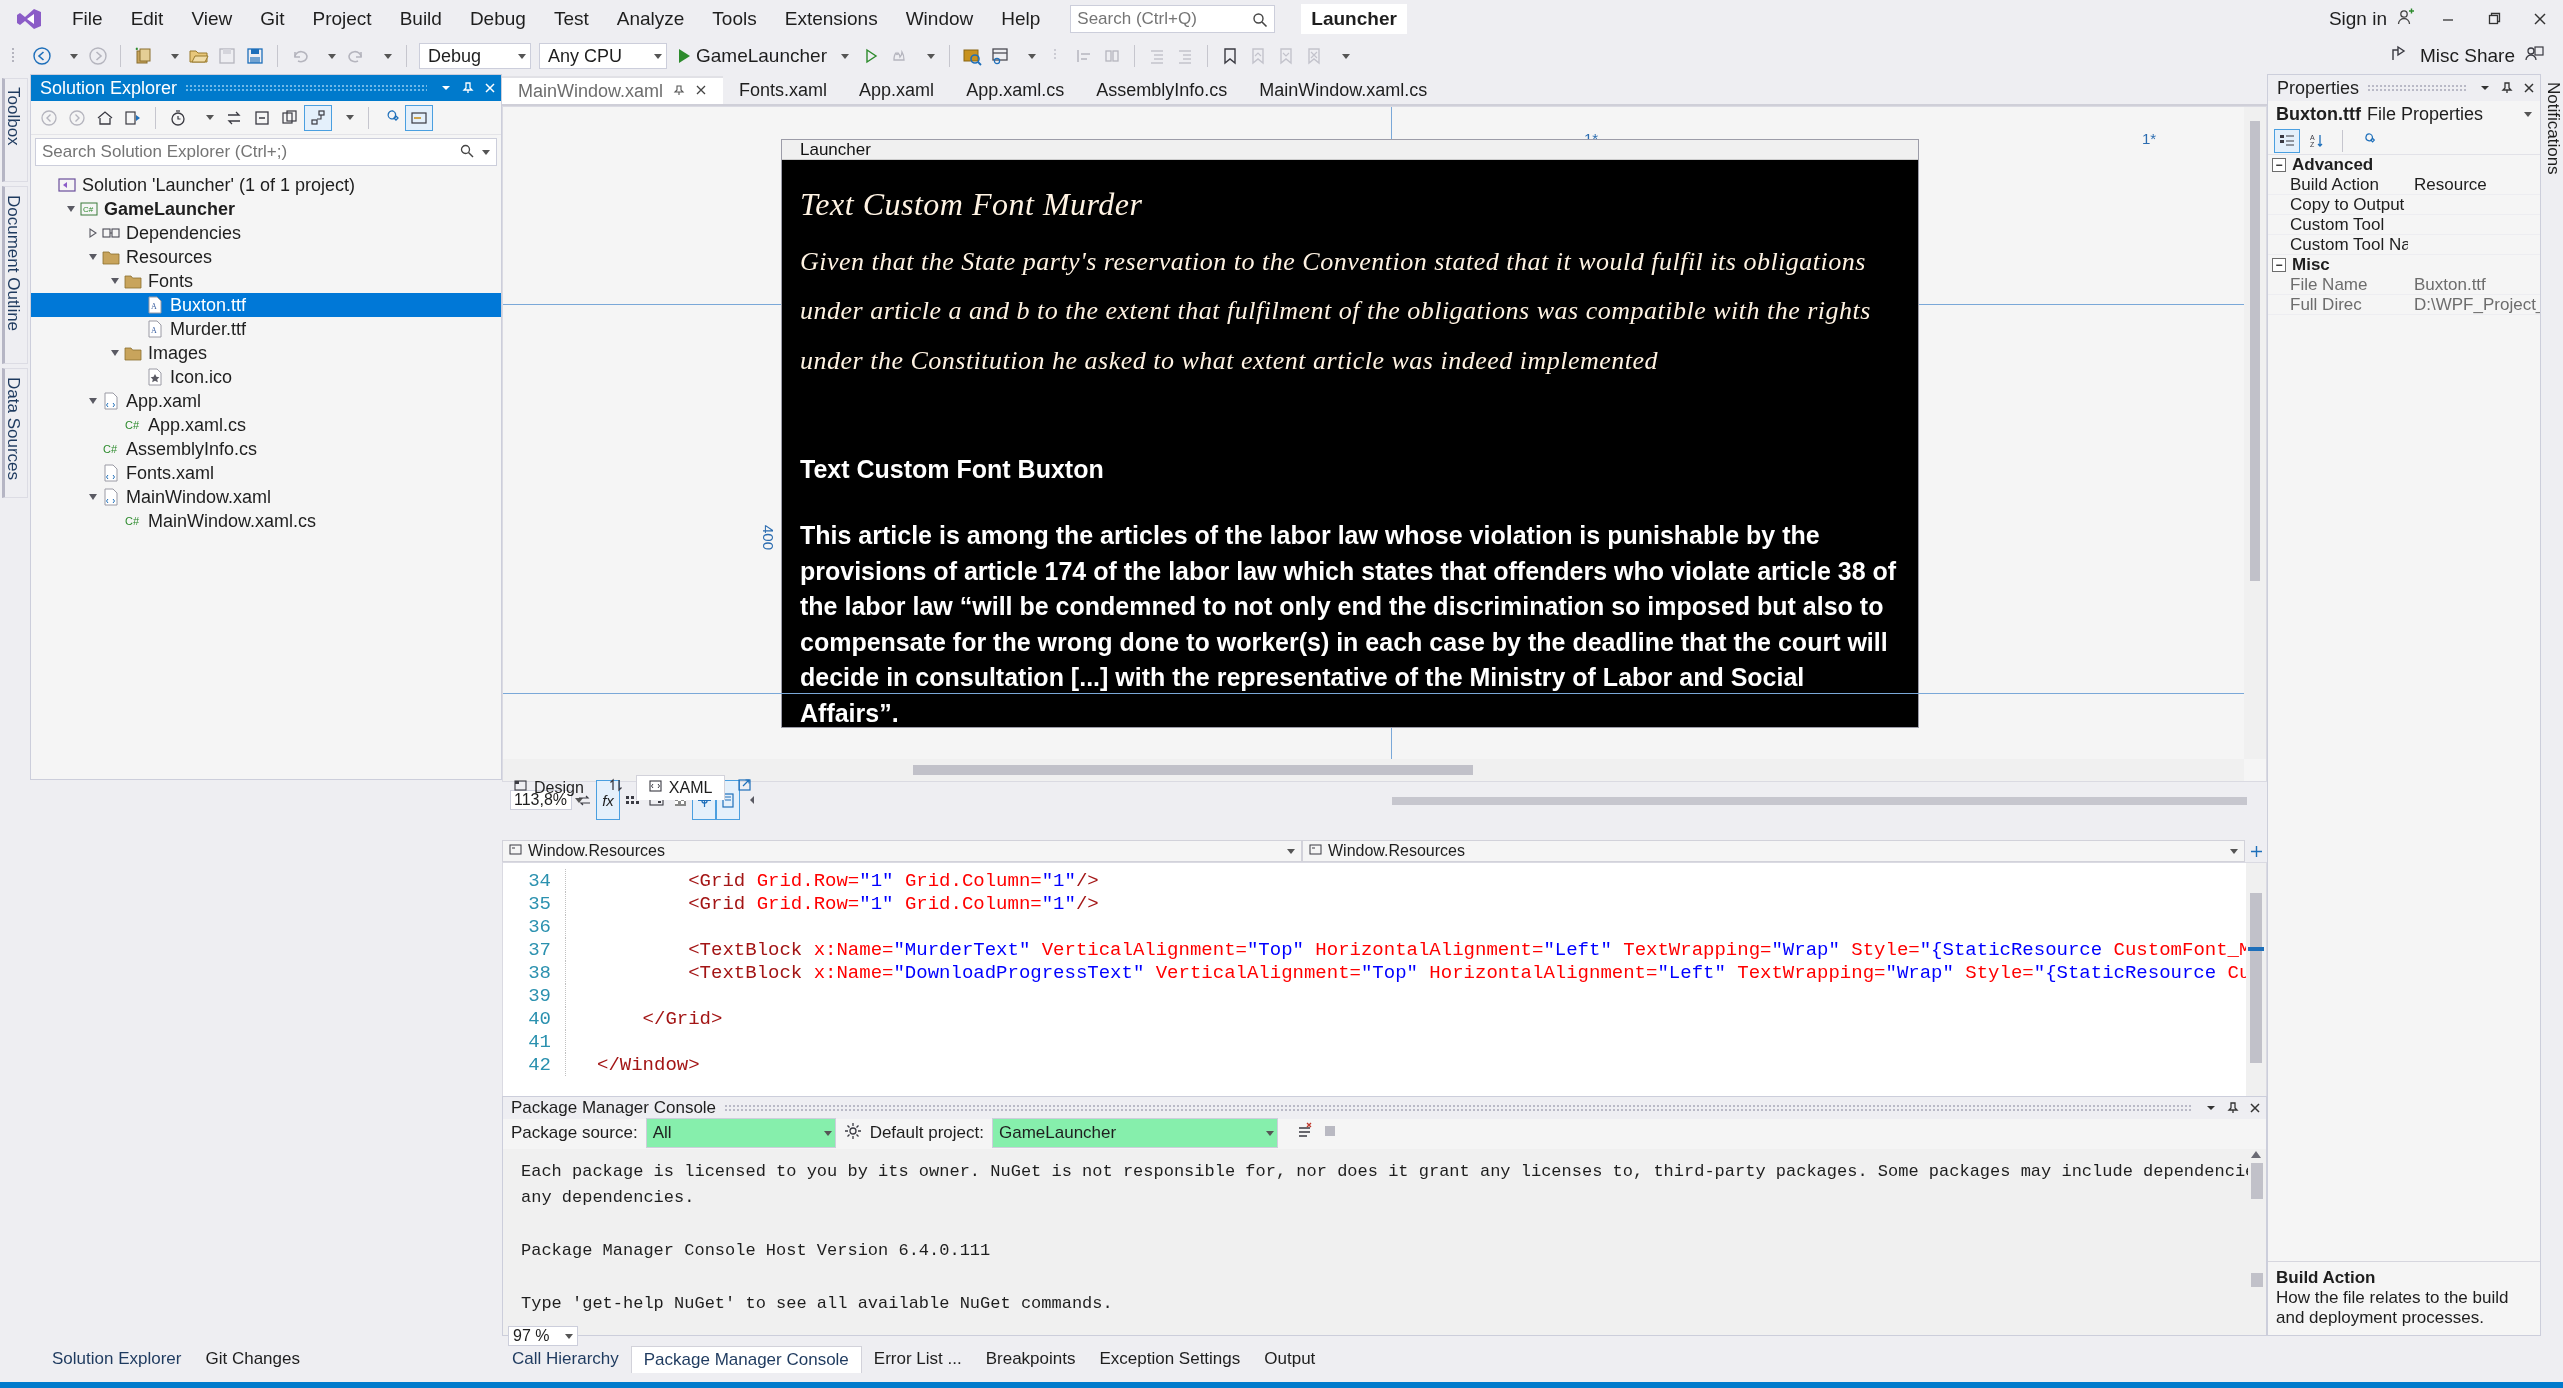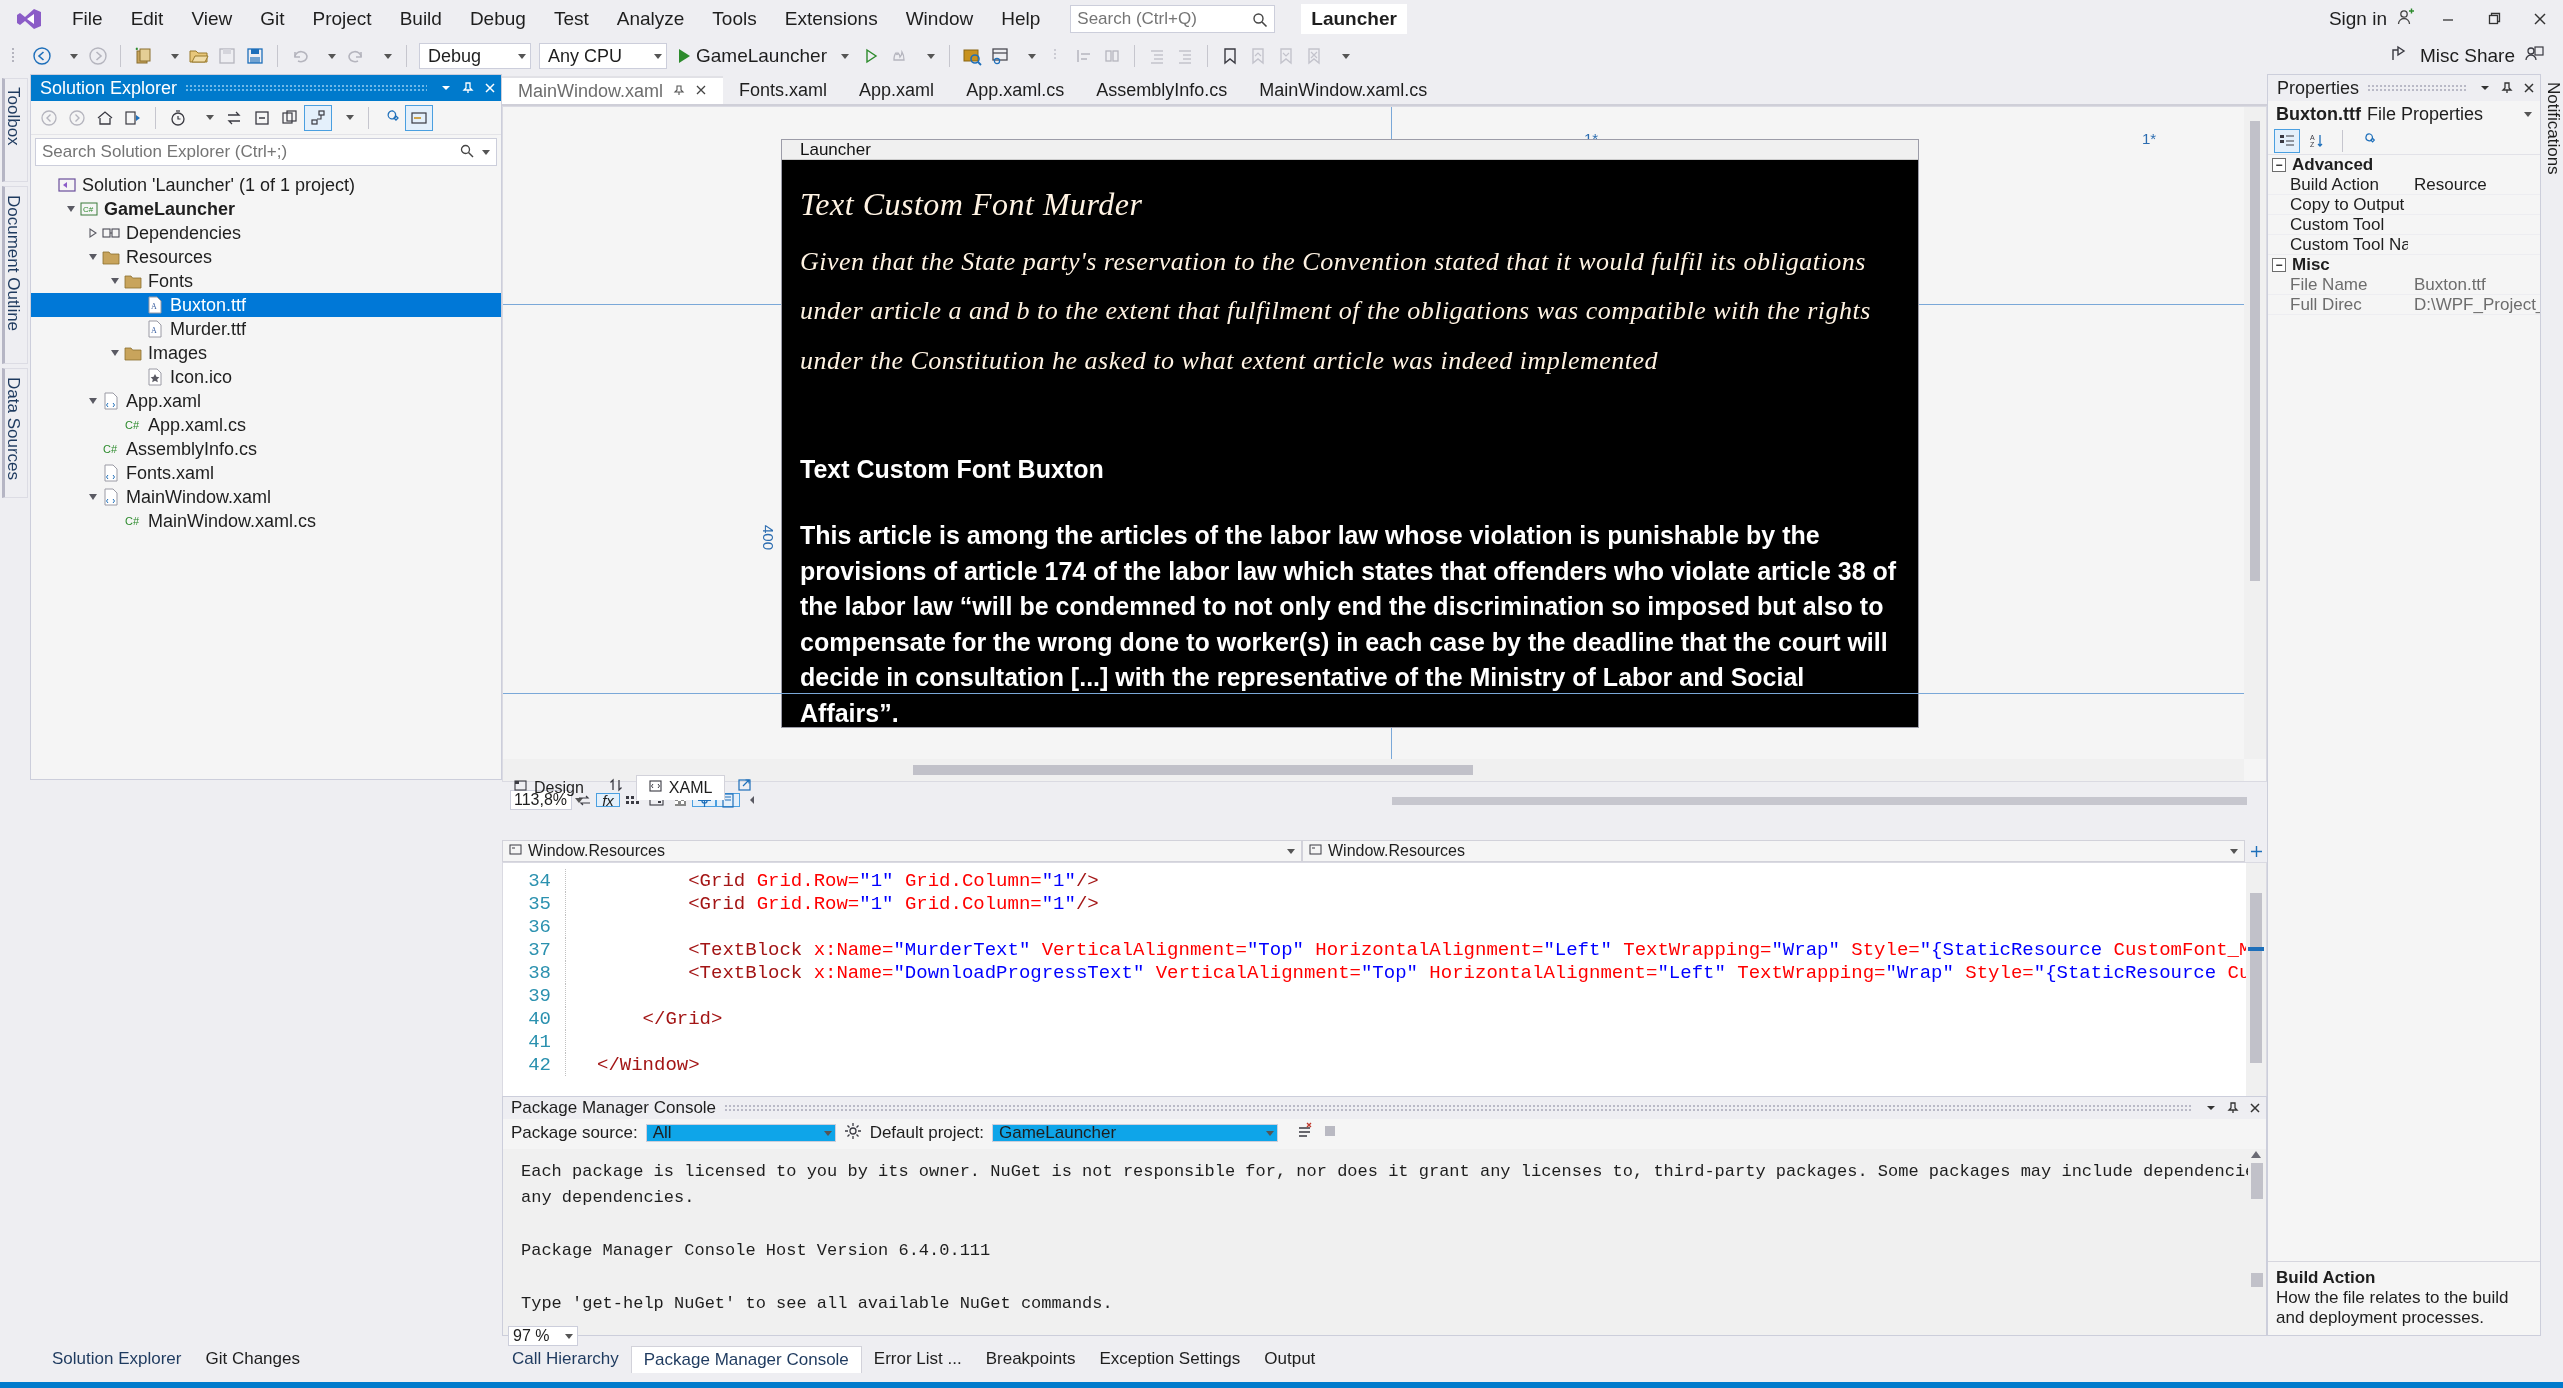--- a/index.html
+++ b/index.html
@@ -78,21 +78,21 @@
   .dguide-h{ position:absolute; left:0; right:0; height:1px; background:#7AA8D8; }
   .ruler-lbl{ position:absolute; font-size:15px; color:#2B6CB0; background:#F5F5F5; padding:0 3px; }
 
   .dscroll-h{ position:absolute; left:0; right:22px; bottom:0; height:22px; background:#F0F0F0; display:flex; align-items:center;}
   .dscroll-v{ position:absolute; right:0; top:0; bottom:22px; width:22px; background:#F0F0F0; }
   .thumb-h{ position:absolute; left:410px; width:560px; top:6px; height:10px; background:#C1C1C9; }
   .thumb-v{ position:absolute; top:14px; left:6px; width:10px; height:460px; background:#C1C1C9; }
 
   .zoombar{ position:absolute; left:0; top:714px; right:0; height:24px; display:flex; align-items:center; background:#EEEEF2; font-size:17px;}
   .zoomsel{ width:62px; height:20px; border:1px solid #CCCEDB; background:#fff; display:flex; align-items:center; padding:0 3px; font-size:16px; margin-left:8px;}
-  .zbi{ width:24px; height:14px; display:flex; align-items:center; justify-content:center; }
+  .zbi{ width:24px; height:40px; display:flex; align-items:center; justify-content:center; }
   .zbi.sel{ border:1px solid #4A9FE0; background:#E4F0FB; }
   .zsplit{ position:absolute; left:890px; right:20px; top:9px; height:8px; background:#C6C6CE; }
 
   .viewtabs{ position:absolute; left:0; top:700px; right:0; height:26px; display:flex; align-items:flex-end; font-size:16px;}
   .vtabbtn{ display:flex; align-items:center; gap:6px; padding:3px 12px; }
   .vtabbtn.active{ background:#fff; border:1px solid #D2D2DA; border-bottom:0;}
 
   .splitinfo{ position:absolute; left:0; top:766px; right:0; height:22px; display:flex; font-size:16px; }
   .crumb{ height:22px; border:1px solid #D2D2DA; background:#F5F5F5; display:flex; align-items:center; padding:0 6px; gap:6px; }
 
@@ -110,21 +110,21 @@
 
   .codestatus{ position:absolute; left:0; bottom:76px; right:0; height:24px; background:#EEEEF2; display:flex; align-items:center; font-size:17px; }
   .noissues{ display:flex; align-items:center; gap:6px; margin-left:20px; }
   .cstat-right{ position:absolute; right:8px; display:flex; gap:26px; align-items:center; }
 
   
   .pmc{ position:absolute; left:502px; bottom:52px; right:296px; height:240px; background:#F5F5F5; border:1px solid #CCCEDB;}
   .pmc-head{ height:22px; display:flex; align-items:center; font-size:17px; padding-left:8px; background:#EEEEF2;}
   .pmc-head .dots{ flex:1; height:8px; margin:0 8px; background-image:radial-gradient(#B9B9C6 1px,transparent 1px); background-size:4px 4px;}
   .pmc-tb{ height:28px; display:flex; align-items:center; gap:8px; padding:0 8px; font-size:17px;}
-  .pmc-combo{ height:18px; border:1px solid #CCCEDB; background:#0ea5e9; display:flex; align-items:center; padding:0 3px 0 6px; font-size:17px;}
+  .pmc-combo{ height:30px; border:1px solid #CCCEDB; background:#86efac; display:flex; align-items:center; padding:0 3px 0 6px; font-size:17px;}
   .pmc-body{ position:absolute; left:0; top:52px; right:0; bottom:0; background:#F0F0F0; padding:10px 18px;
     font-family:"Liberation Mono", monospace; font-size:17px; color:#1E1E1E; line-height:1.55;}
   .pmc-scroll{ position:absolute; right:0; top:52px; bottom:0; width:18px; background:#F0F0F0;}
 
   
   .props{ position:absolute; right:22px; top:74px; width:274px; bottom:52px; background:#F5F5F5; border:1px solid #CCCEDB;}
   .pr-sub{ height:26px; display:flex; align-items:center; font-size:18px; padding:0 8px; background:#F5F5F5;}
   .pr-tb{ height:28px; display:flex; align-items:center; gap:4px; padding:0 6px; border-bottom:1px solid #E2E2E8;}
   .pr-tbi{ width:26px; height:24px; display:flex; align-items:center; justify-content:center;}
   .pr-tbi.sel{ border:1px solid #4A9FE0; background:#E4F0FB; }

